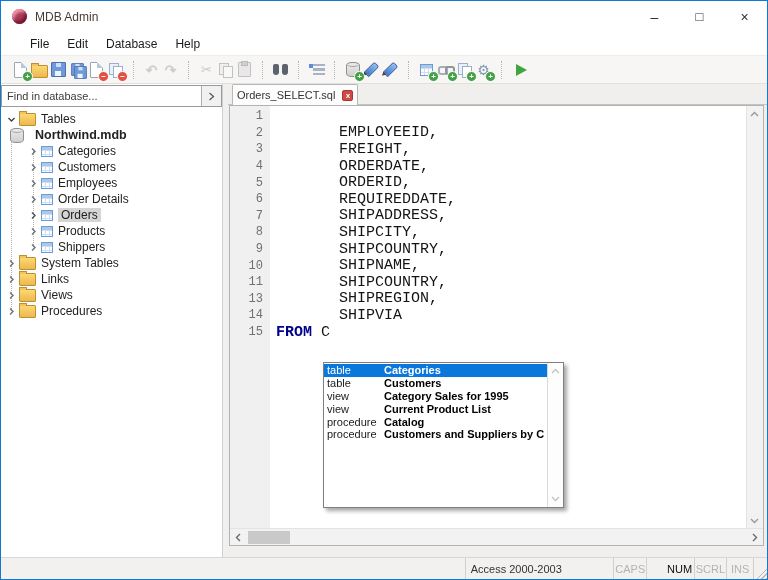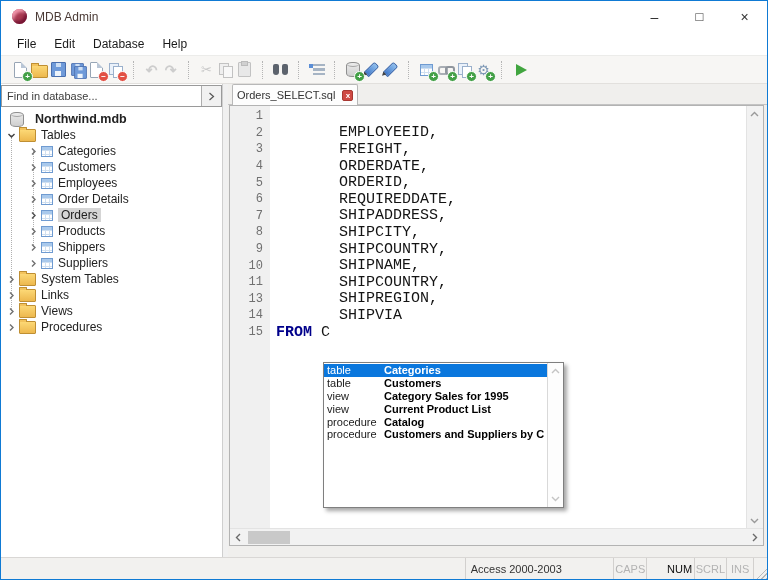--- a/index.html
+++ b/index.html
@@ -9,21 +9,21 @@
   
   .titlebar{position:absolute;left:0;top:0;right:0;height:31px;background:#fff;display:flex;align-items:center;}
   .app-icon{margin-left:11px;width:15px;height:15px;border-radius:50%;background:#a93a52;
             box-shadow:inset -2px -3px 3px rgba(90,0,35,.65), inset 2px 3px 3px rgba(255,170,190,.8);flex-shrink:0;}
   .title-text{margin-left:8px;font-size:12px;color:#4a3a35;}
   .win-controls{margin-left:auto;display:flex;height:100%;}
   .win-btn{width:45px;display:flex;align-items:center;justify-content:center;font-size:14px;color:#333;}
   .win-btn.max{font-size:13px;}
 
   
-  .menubar{position:absolute;left:0;top:31px;right:0;height:23px;background:#fff;display:flex;align-items:center;font-size:12px;color:#1a1a1a;padding-left:7px;}
+  .menubar{position:absolute;left:0;top:31px;right:0;height:23px;background:#fff;display:flex;align-items:center;font-size:12px;color:#1a1a1a;padding-left:20px;}
   .menu-item{padding:3px 9px;}
 
   
   .toolbar{position:absolute;left:0;top:54px;right:0;height:29px;background:#f7f6f4;border-top:1px solid #ececea;
            border-bottom:1px solid #e2e0dd;box-sizing:border-box;display:flex;align-items:center;padding-left:10px;}
   .tsep{width:0;border-left:1px dotted #b5b5b5;height:18px;margin:0 8px;}
   .tbtn{width:19px;height:25px;position:relative;display:flex;align-items:center;justify-content:center;flex-shrink:0;}
   .badge{position:absolute;right:-3px;bottom:0px;width:9px;height:9px;border-radius:50%;color:#fff;
          font:bold 8px/9px "Liberation Sans",sans-serif;text-align:center;border:1px solid #fff;z-index:2;}
   .badge.green{background:#43a047;}
@@ -255,35 +255,35 @@
       <div class="search-btn">
         <svg width="7" height="9">
             <path d="M1.5 1 L5.5 4.5 L1.5 8" fill="none" stroke="#555" stroke-width="1.2"></path>
           </svg>
       </div>
     </div>
     <div class="tree">
       <div class="guide g1"></div>
       <div class="guide g2"></div>
 
+      <div class="trow lvl1">
+        <span class="chev">
+            <svg width="9" height="9">
+              <path d="M1.5 3 L4.5 6 L7.5 3" fill="none" stroke="#404040" stroke-width="1.4"></path>
+            </svg>
+          </span>
+        <span class="tree-ic ic-folder"></span>
+        <span class="tlabel">Tables</span>
+      </div>
+
       <div class="trow lvl0">
         <span class="tree-ic ic-db"></span>
         <span class="root-label">Northwind.mdb</span>
       </div>
 
-      <div class="trow lvl1">
-        <span class="chev">
-            <svg width="9" height="9">
-              <path d="M1.5 3 L4.5 6 L7.5 3" fill="none" stroke="#404040" stroke-width="1.4"></path>
-            </svg>
-          </span>
-        <span class="tree-ic ic-folder"></span>
-        <span class="tlabel">Tables</span>
-      </div>
-
       <div class="trow lvl2">
         <span class="chev">
             <svg width="9" height="9">
               <path d="M3 1.5 L6 4.5 L3 7.5" fill="none" stroke="#707070" stroke-width="1.4"></path>
             </svg>
           </span>
         <span class="tree-ic ic-table"></span>
         <span class="tlabel">Categories</span>
       </div>
       <div class="trow lvl2">
@@ -332,29 +332,20 @@
         <span class="tlabel">Products</span>
       </div>
       <div class="trow lvl2">
         <span class="chev">
             <svg width="9" height="9">
               <path d="M3 1.5 L6 4.5 L3 7.5" fill="none" stroke="#707070" stroke-width="1.4"></path>
             </svg>
           </span>
         <span class="tree-ic ic-table"></span>
         <span class="tlabel">Shippers</span>
-      </div>
-      <div class="trow lvl2">
-        <span class="chev">
-            <svg width="9" height="9">
-              <path d="M3 1.5 L6 4.5 L3 7.5" fill="none" stroke="#707070" stroke-width="1.4"></path>
-            </svg>
-          </span>
-        <span class="tree-ic ic-table"></span>
-        <span class="tlabel">Suppliers</span>
       </div>
 
       <div class="trow lvl1">
         <span class="chev">
             <svg width="9" height="9">
               <path d="M3 1.5 L6 4.5 L3 7.5" fill="none" stroke="#707070" stroke-width="1.4"></path>
             </svg>
           </span>
         <span class="tree-ic ic-folder"></span>
         <span class="tlabel">System Tables</span>

